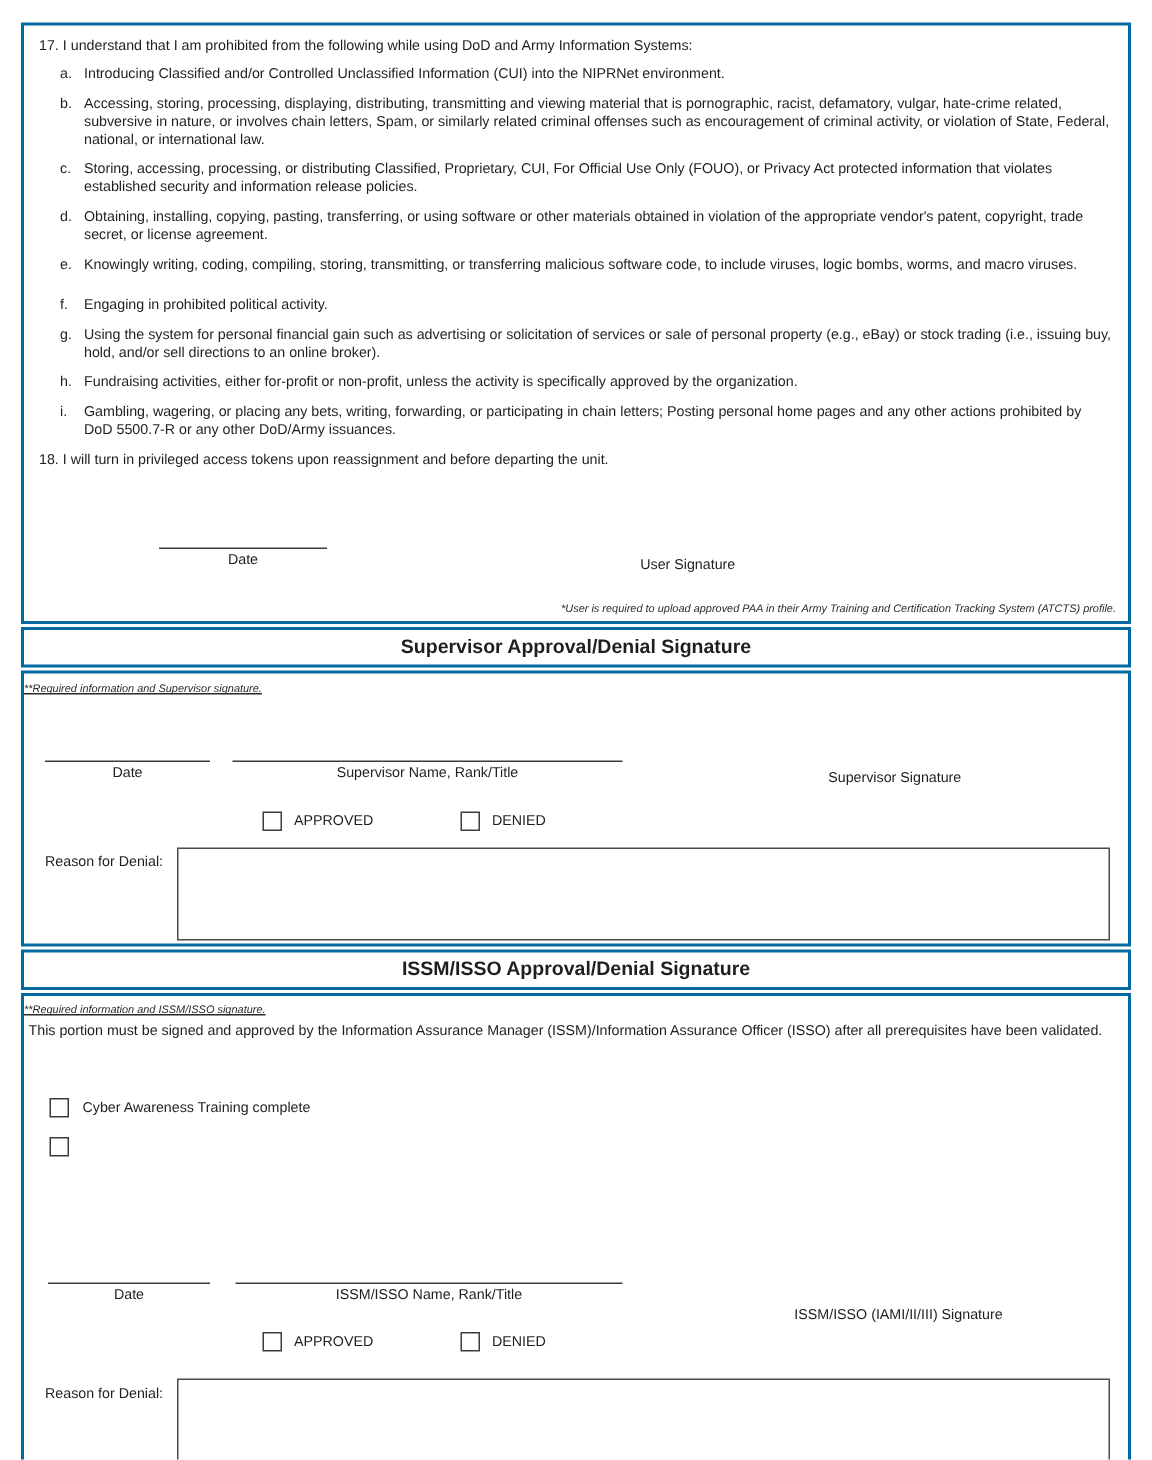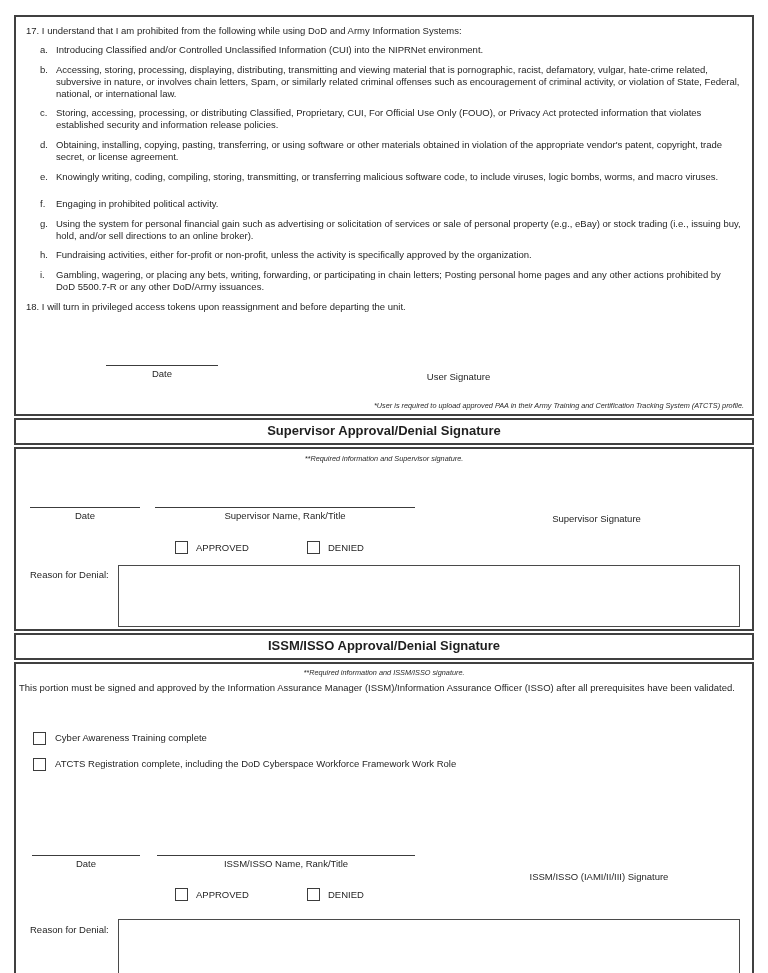--- a/index.html
+++ b/index.html
@@ -8,21 +8,21 @@
     position: relative;
     width: 768px; height: 973px;
     background: #fff;
     font-family: "Liberation Sans", sans-serif;
     color: #1f1f1f;
     font-size: 9.5px;
     line-height: 1.25;
     padding: 15px 14px 0 14px;
   }
   .box {
-    border: 2px solid #404040;
+    border: 2px solid #0369a1;
     background: #fff;
   }
   .terms-box { padding: 8px 8px 4px 10px; }
   .p17 { margin-bottom: 7px; }
   .sub-item { display: flex; margin-left: 14px; margin-bottom: 8px; }
   .sub-item .letter { width: 16px; flex: 0 0 16px; }
   .sub-item .txt { flex: 1; padding-right: 2px; }
   .gap-top { margin-top: 15px; }
   .p18 { margin-top: 3px; }
   .sig-area { position: relative; height: 86px; }
@@ -38,32 +38,32 @@
   .hdr-bar {
     margin-top: 2px;
     padding: 3px 0 4px 0;
     text-align: center;
     font-weight: bold;
     font-size: 13px;
   }
   .section { position: relative; margin-top: 2px; }
   .sup-box { height: 184px; }
   .issm-box { height: 326px; }
-  .note-abs { position: absolute; left: 0; right: 0; text-align: center; font-size: 7.3px; font-style: italic; color: #2a2a2a; }
+  .note-abs { position: absolute; left: 0; right: 0; font-size: 7.3px; font-style: italic; color: #2a2a2a; text-decoration: underline; }
   .cb {
     display: inline-block;
     width: 13px; height: 13px;
     border: 1.6px solid #3c3c3c;
     background: #fff;
     vertical-align: middle;
     flex: 0 0 13px;
   }
   .cb-row { position: absolute; display: flex; align-items: center; }
   .cb-row .cb-lbl { margin-left: 8px; margin-right: 0; }
-  .cb-item { position: absolute; display: flex; }
+  .cb-item { position: absolute; display: flex; align-items: center; }
   .cb-item .cb-lbl { margin-left: 9px; }
   .reason-lbl { position: absolute; }
   .reason-box {
     position: absolute;
     border: 1.3px solid #4a4a4a;
     background: #fff;
     resize: none;
     font-family: "Liberation Sans", sans-serif;
     font-size: 9.5px;
     padding: 3px;
@@ -171,21 +171,20 @@
     <div class="note-abs" style="top:4px;">**Required information and ISSM/ISSO signature.</div>
 
     <div class="intro-text" style="top:18px;">This portion must be signed and approved by the Information Assurance Manager (ISSM)/Information Assurance Officer (ISSO) after all prerequisites have been validated.</div>
 
     <div class="cb-item" style="left:17px; top:68px;">
       <span class="cb"></span>
       <span class="cb-lbl">Cyber Awareness Training complete</span>
     </div>
     <div class="cb-item" style="left:17px; top:94px;">
       <span class="cb"></span>
-      <span class="cb-lbl">ATCTS Registration complete, including the DoD Cyberspace Workforce Framework Work Role</span>
     </div>
 
     <div class="sig-field" style="left:16px; top:191px; width:108px;">
       <div class="line"></div>
       <div>Date</div>
     </div>
     <div class="sig-field" style="left:141px; top:191px; width:258px;">
       <div class="line"></div>
       <div>ISSM/ISSO Name, Rank/Title</div>
     </div>

